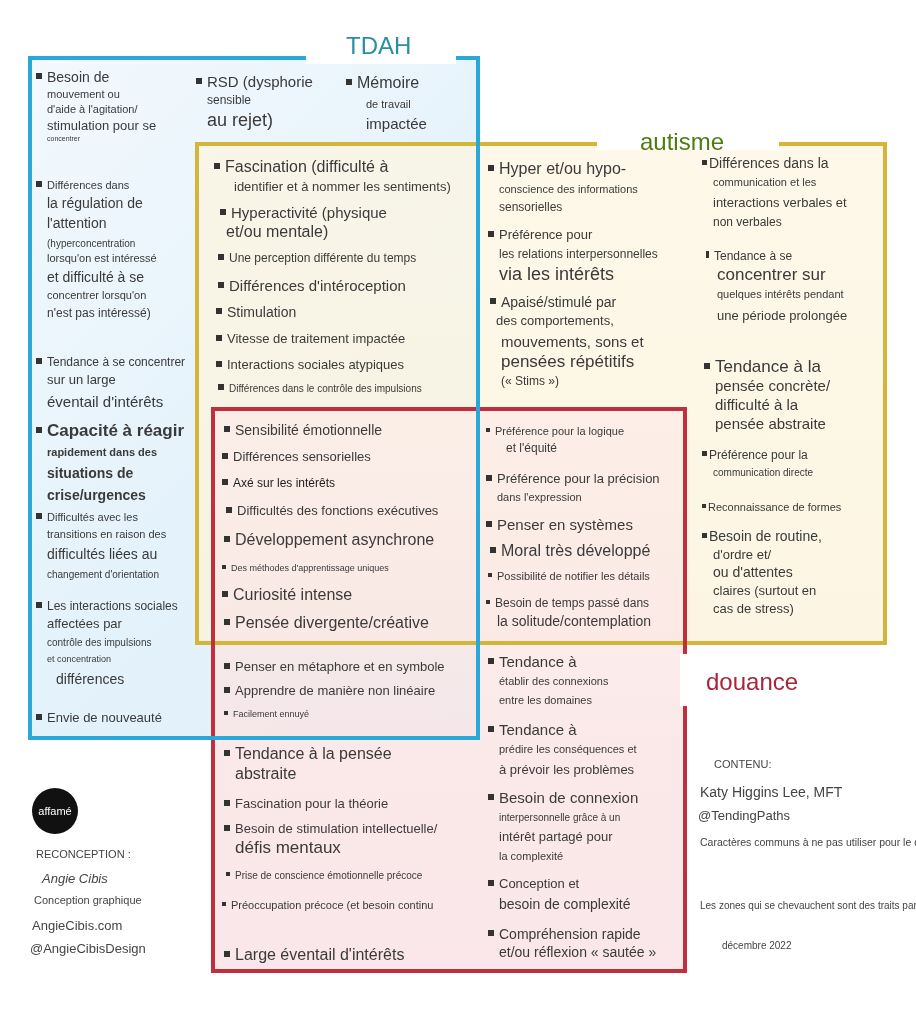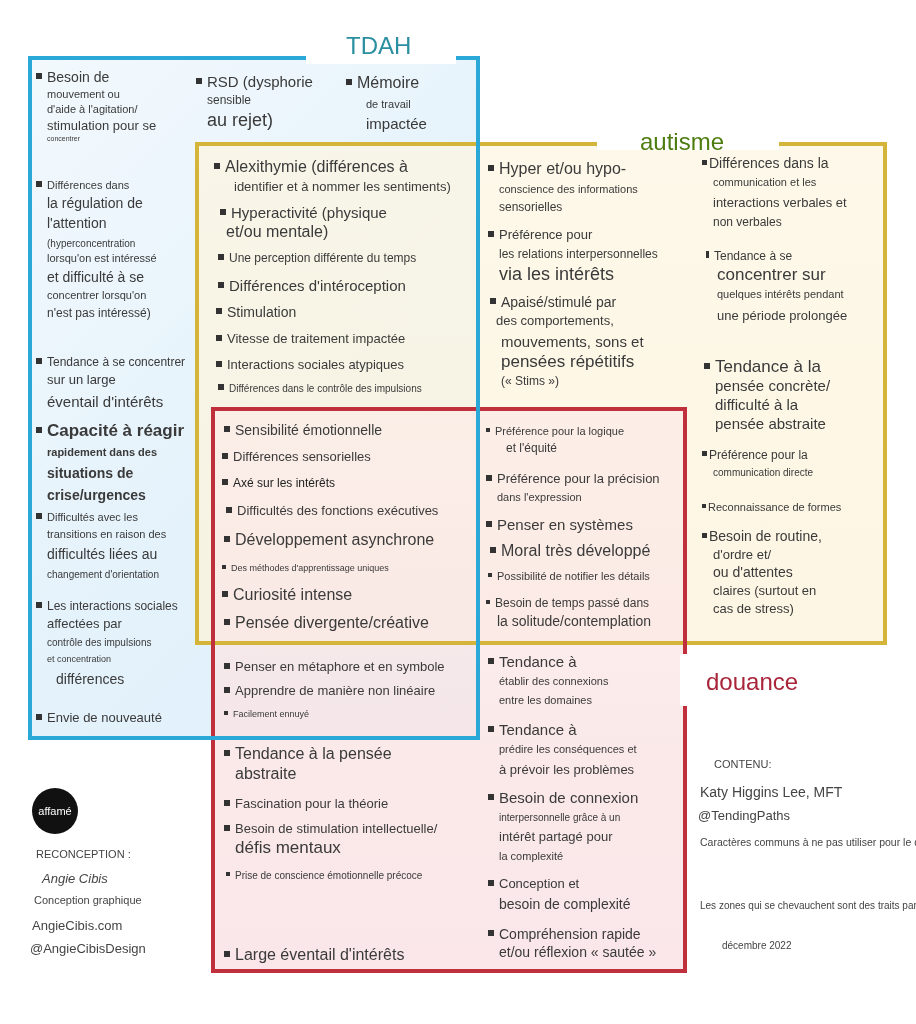--- a/index.html
+++ b/index.html
@@ -106,21 +106,21 @@
   <span class="l s12 ind">sensible</span>
   <span class="l s18 ind">au rejet)</span>
 </div>
 <div class="item" style="left:346px;top:72px;">
   <span class="l s16"><span class="sq"></span><span>Mémoire</span></span>
   <span class="l s11 ind2" style="line-height:1.9">de travail</span>
   <span class="l s15 ind2">impactée</span>
 </div>
 
 <div class="item" style="left:214px;top:156px;">
-  <span class="l s16"><span class="sq"></span><span>Alexithymie (différences à</span></span>
+  <span class="l s16"><span class="sq"></span><span>Fascination (difficulté à</span></span>
   <span class="l s13 ind2">identifier et à nommer les sentiments)</span>
 </div>
 <div class="item" style="left:220px;top:204px;line-height:1.2">
   <span class="l s15"><span class="sq"></span><span>Hyperactivité (physique</span></span>
   <span class="l s16" style="padding-left:6px">et/ou mentale)</span>
 </div>
 <div class="item" style="left:218px;top:250px;">
   <span class="l s12"><span class="sq"></span><span>Une perception différente du temps</span></span>
 </div>
 <div class="item" style="left:218px;top:276px;">
@@ -182,20 +182,21 @@
   <span class="l s13"><span class="sq"></span><span>Fascination pour la théorie</span></span>
 </div>
 <div class="item" style="left:224px;top:821px;line-height:1.25">
   <span class="l s13"><span class="sq"></span><span>Besoin de stimulation intellectuelle/</span></span>
   <span class="l s17 ind">défis mentaux</span>
 </div>
 <div class="item" style="left:226px;top:869px;">
   <span class="l s10"><span class="sq" style="width:4px;height:4px"></span><span>Prise de conscience émotionnelle précoce</span></span>
 </div>
 <div class="item" style="left:222px;top:897px;line-height:1.6">
+  <span class="l s11"><span class="sq" style="width:4px;height:4px"></span><span>Préoccupation précoce (et besoin continu</span></span>
 </div>
 <div class="item" style="left:224px;top:944px;">
   <span class="l s16"><span class="sq"></span><span>Large éventail d'intérêts</span></span>
 </div>
 
 <div class="item" style="left:488px;top:652px;">
   <span class="l s15"><span class="sq"></span><span>Tendance à</span></span>
   <span class="l s11 ind" style="line-height:1.7">établir des connexions</span>
   <span class="l s11 ind" style="line-height:1.7">entre les domaines</span>
 </div>

